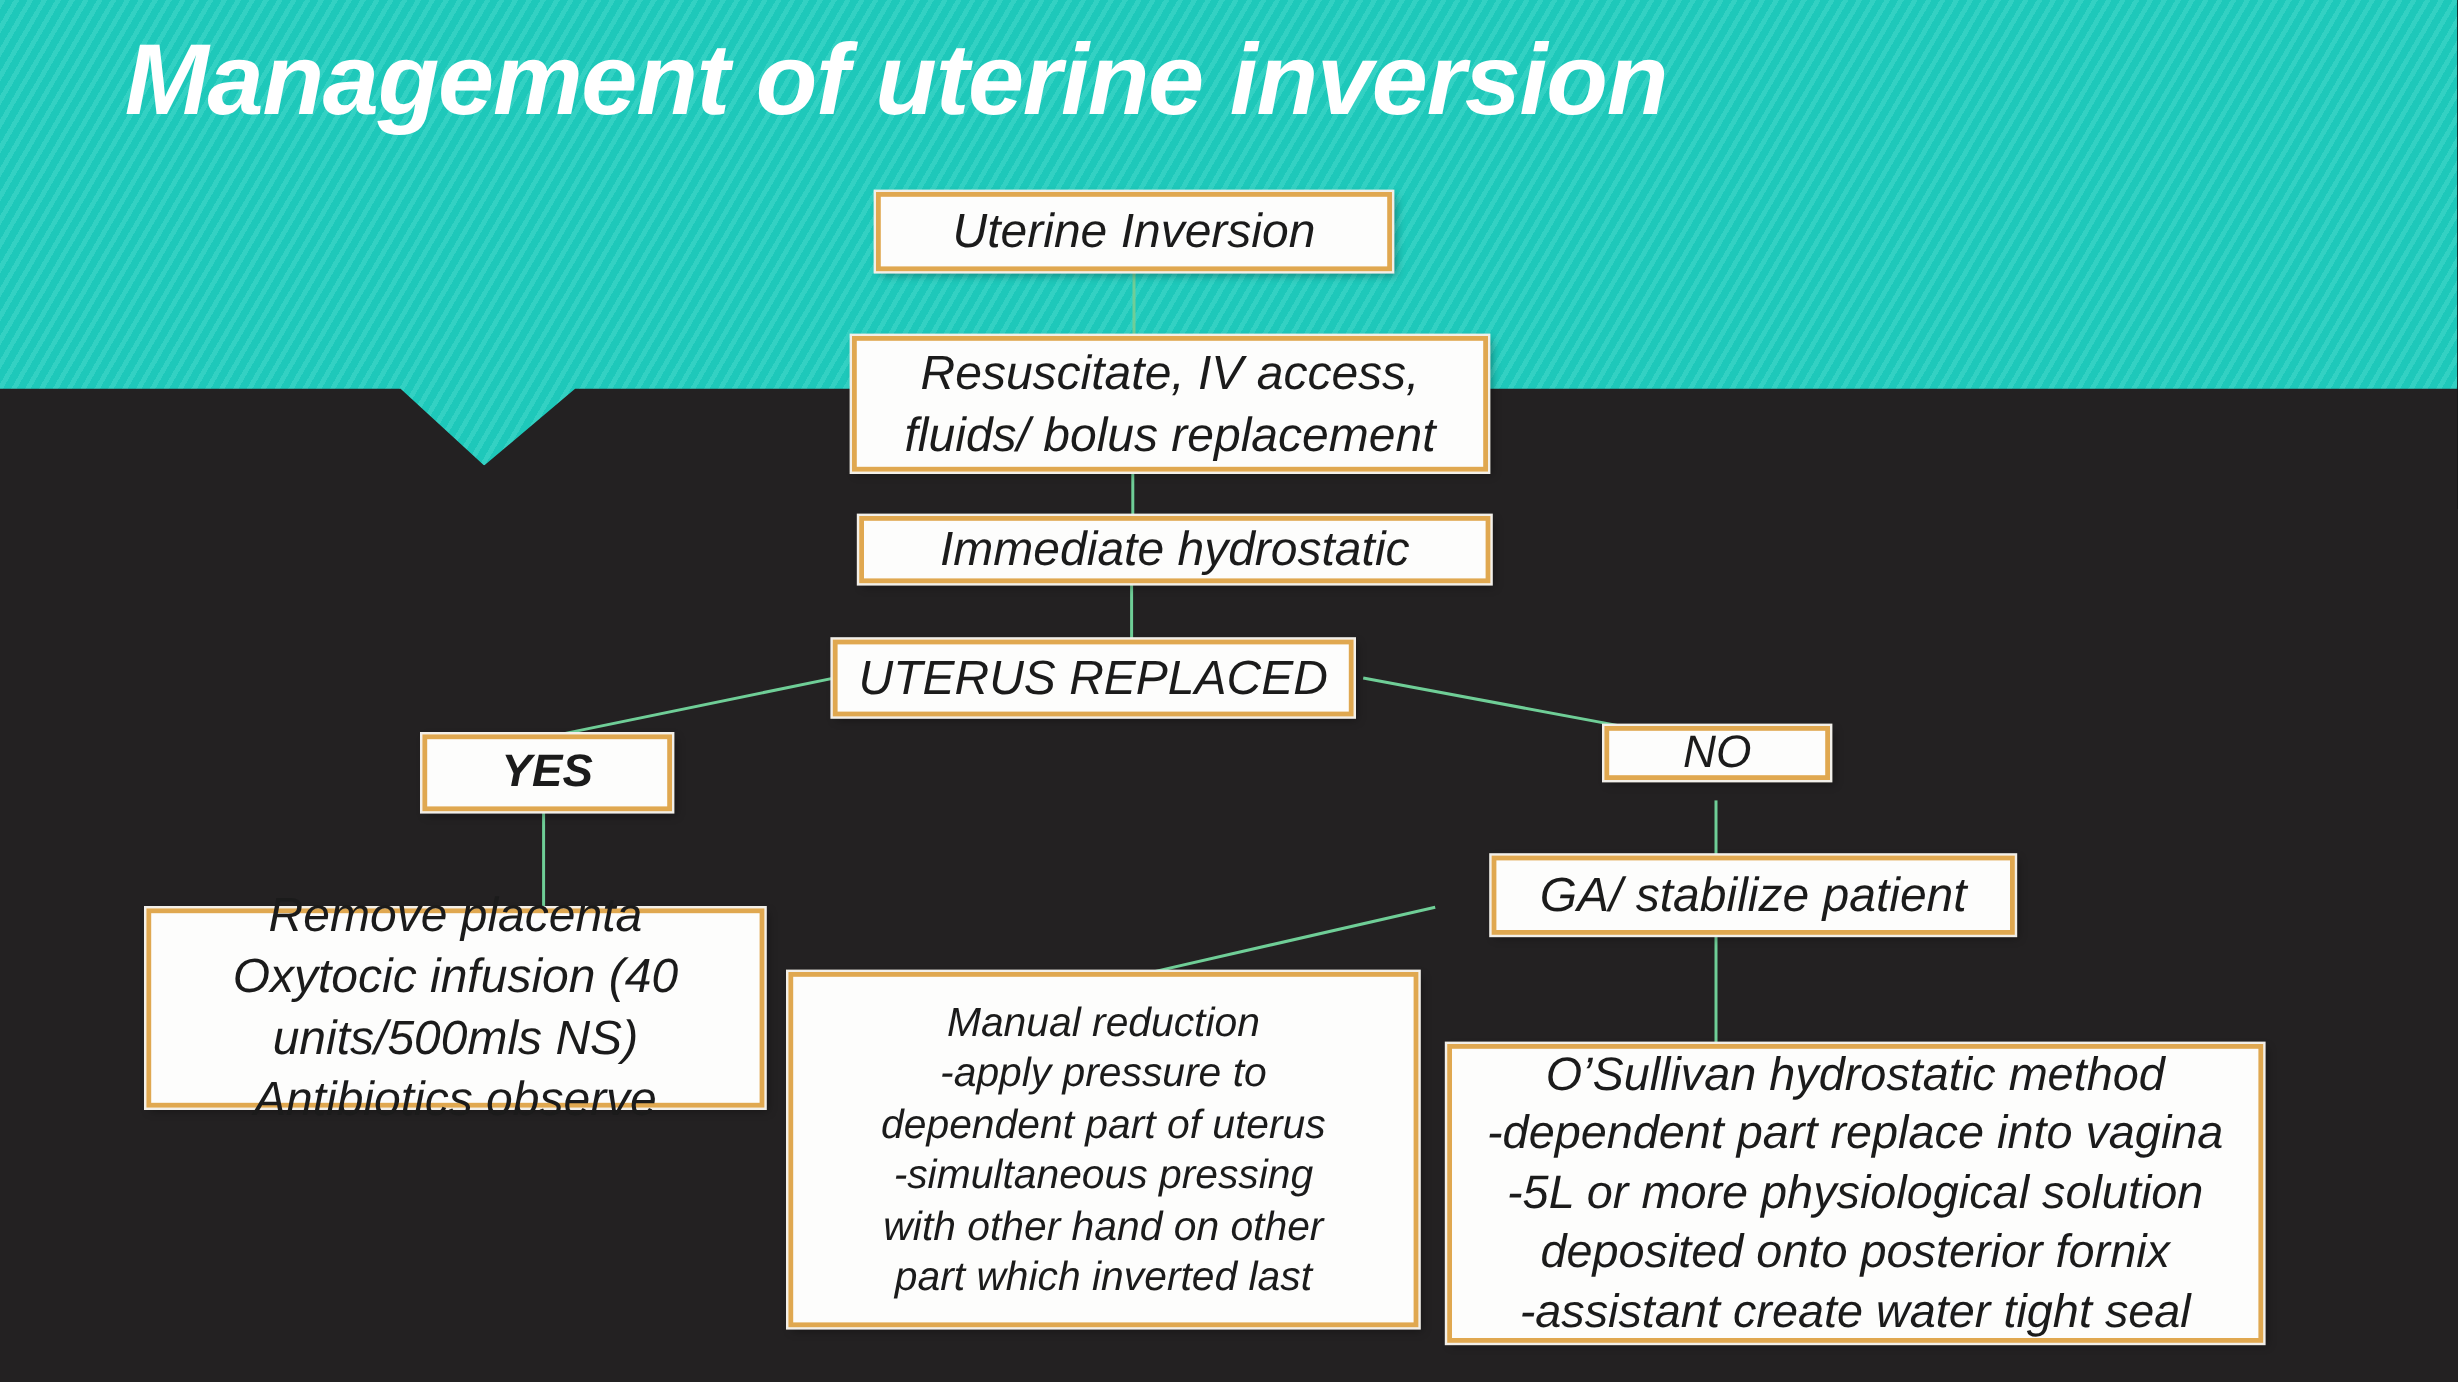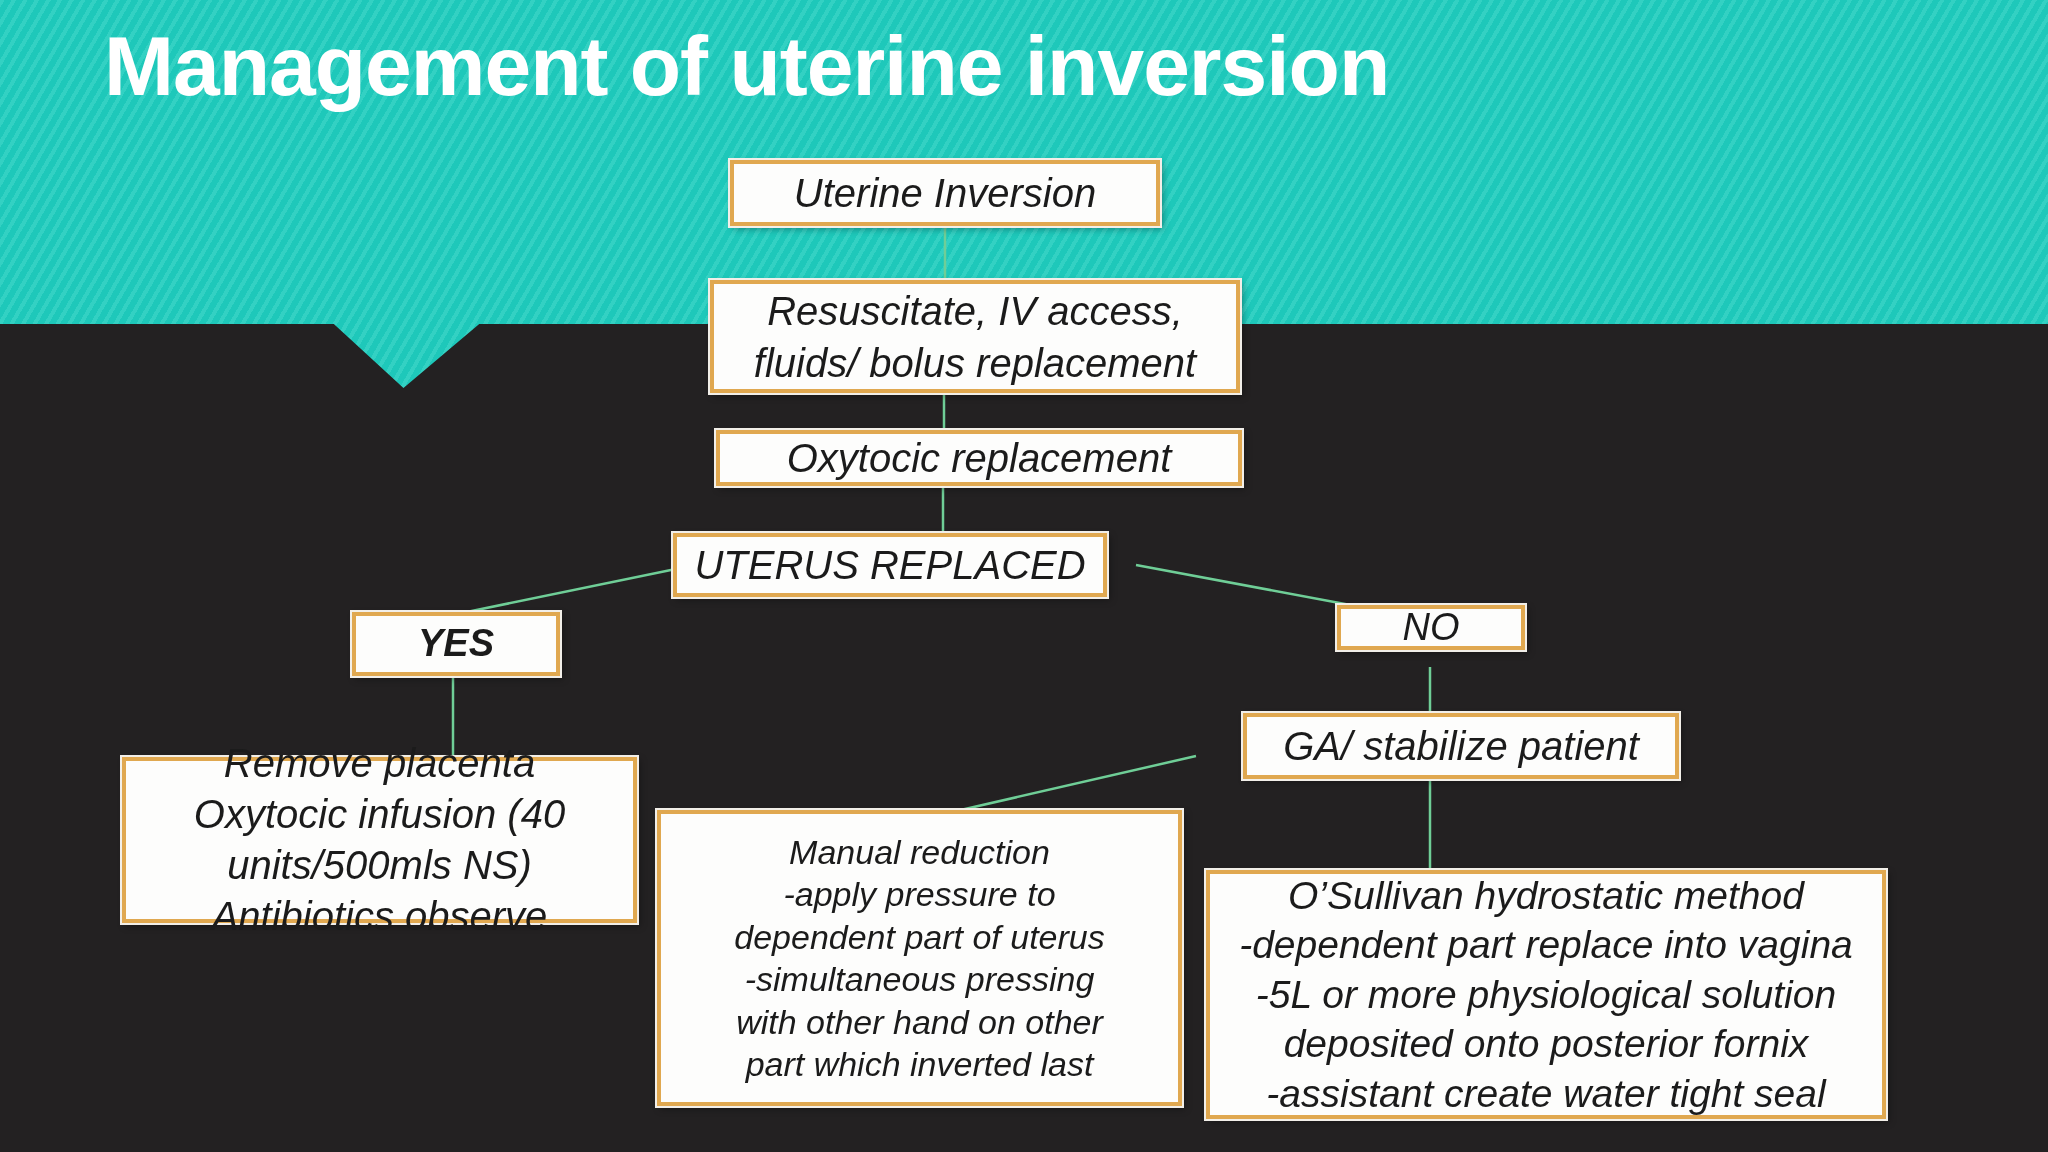--- a/index.html
+++ b/index.html
@@ -25,20 +25,21 @@
   .title {
     position: absolute;
     left: 104px; top: 18px;
     margin: 0;
     width: 1500px;
     font-size: 84px;
     font-weight: bold;
     letter-spacing: -1px;
     color: var(--title-text, #fff);
     line-height: 1.15;
+    font-style: italic;
   }
   svg.connectors {
     position: absolute;
     left: 0; top: 0;
     width: 2048px; height: 1152px;
   }
   svg.connectors line {
     stroke: var(--connector, #6FCE97);
     stroke-width: 2.5;
   }
@@ -55,21 +56,21 @@
     justify-content: center;
     text-align: center;
     white-space: pre-line;
     font-size: 40px;
     line-height: 1.25;
     padding: 2px 8px;
   }
   .n1  { left: 730px;  top: 160px; width: 430px; height: 66px; }
   .n2  { left: 710px;  top: 280px; width: 530px; height: 113px; line-height: 1.3; }
   .n3  { left: 716px;  top: 430px; width: 526px; height: 56px; }
-  .n4  { left: 673px;  top: 533px; width: 434px; height: 64px; }
+  .n4  { left: 694px;  top: 533px; width: 434px; height: 64px; }
   .n5  { left: 352px;  top: 612px; width: 208px; height: 64px; font-size: 38px; font-weight: bold; }
   .n6  { left: 1337px; top: 605px; width: 188px; height: 45px; font-size: 38px; }
   .n7  { left: 1195px; top: 713px; width: 436px; height: 66px; margin-left: 48px; }
   .n8  { left: 122px;  top: 757px; width: 515px; height: 166px; line-height: 1.28; }
   .n9  { left: 657px;  top: 810px; width: 525px; height: 296px; font-size: 34px; }
   .n10 { left: 1206px; top: 870px; width: 680px; height: 249px; font-size: 39px; line-height: 1.27; }
 </style>
 </head>
 <body>
 
@@ -87,21 +88,21 @@
     <line x1="1136" y1="565" x2="1361" y2="607"></line>
     <line x1="453" y1="674" x2="453" y2="758"></line>
     <line x1="1430" y1="667" x2="1430" y2="714"></line>
     <line x1="1196" y1="756" x2="952" y2="812"></line>
     <line x1="1430" y1="778" x2="1430" y2="871"></line>
   </svg>
 
   <div class="node n2">Resuscitate, IV access,
 fluids/ bolus replacement</div>
   <div class="node n1">Uterine Inversion</div>
-  <div class="node n3">Oxytocic replacement</div>
+  <div class="node n3">Immediate hydrostatic</div>
   <div class="node n4">UTERUS REPLACED</div>
   <div class="node n5">YES</div>
   <div class="node n6">NO</div>
   <div class="node n7">GA/ stabilize patient</div>
   <div class="node n8">Remove placenta
 Oxytocic infusion (40
 units/500mls NS)
 Antibiotics observe</div>
   <div class="node n9">Manual reduction
 -apply pressure to

